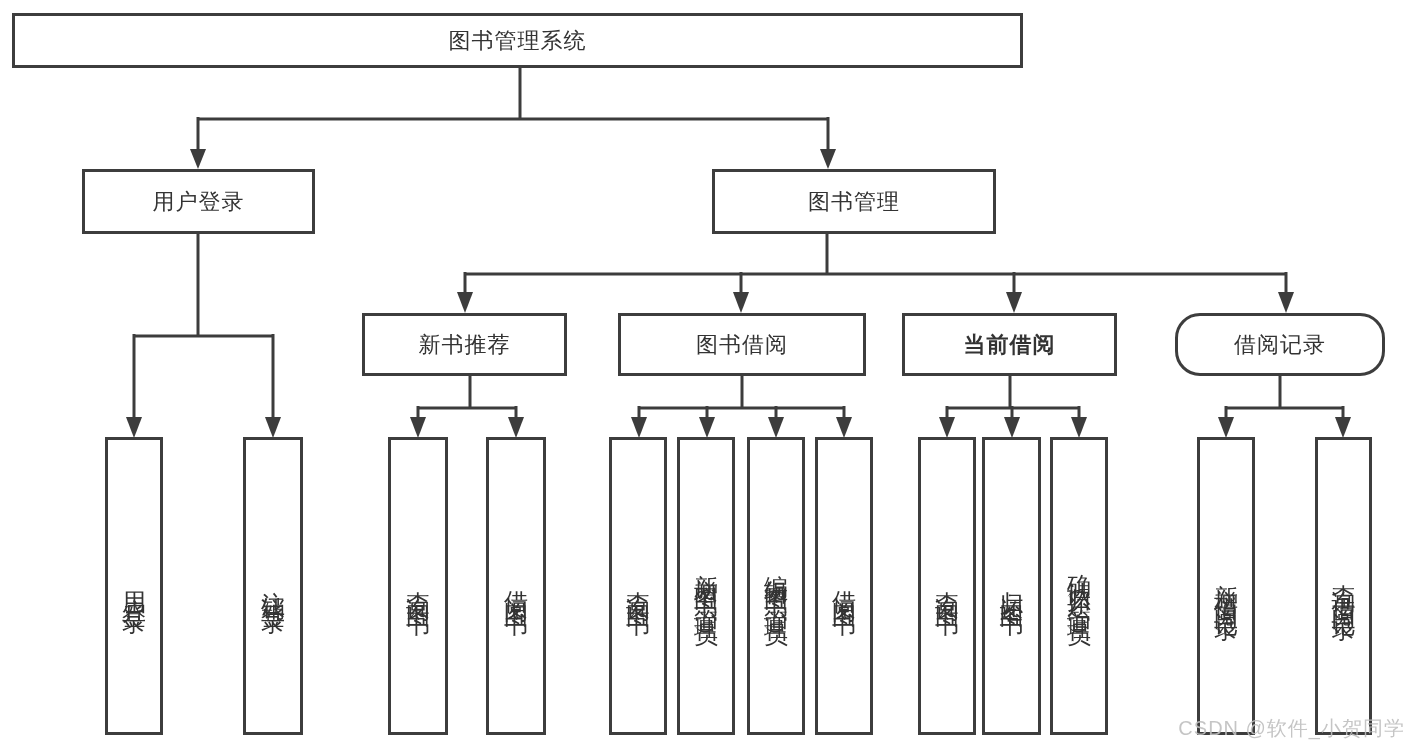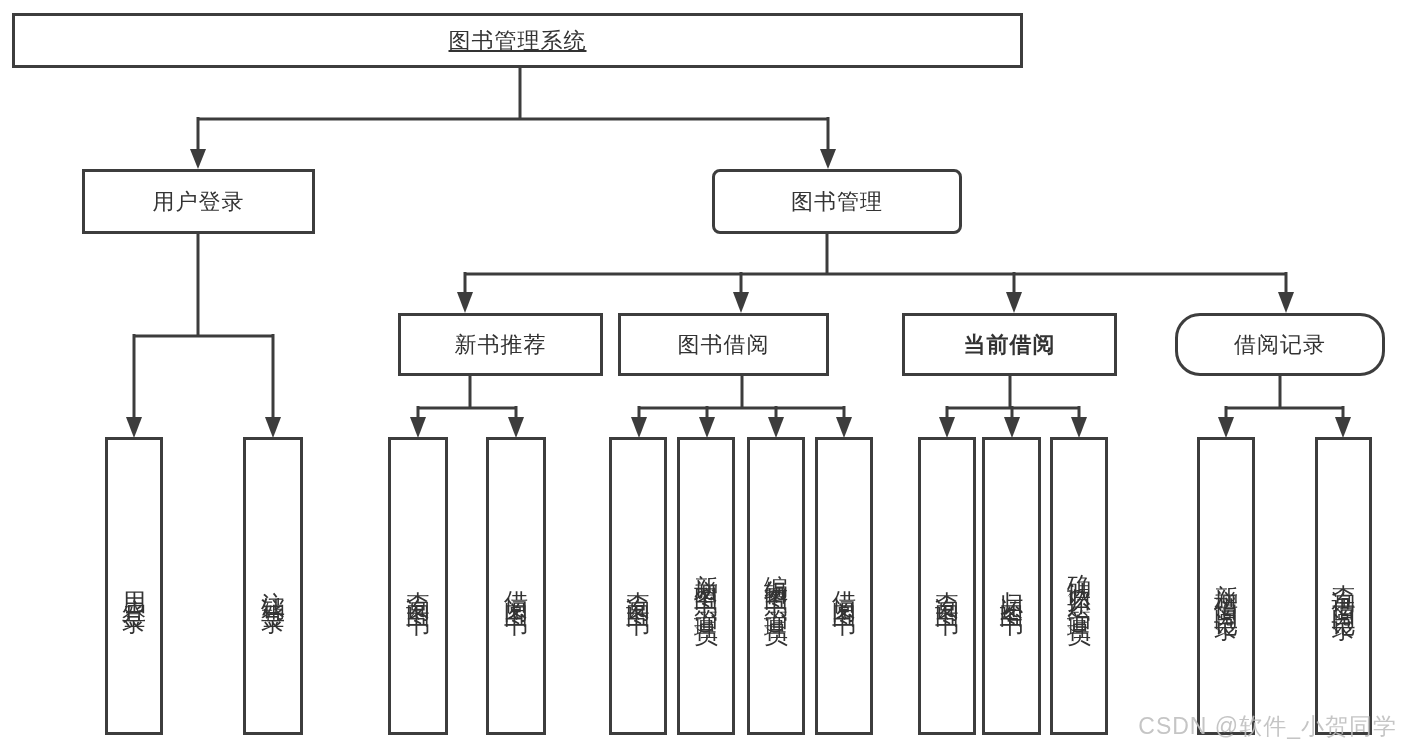--- a/index.html
+++ b/index.html
@@ -24,23 +24,23 @@
   .leaf .vtext{
     writing-mode:vertical-rl;
     text-orientation:mixed;
     font-size:24px;
     letter-spacing:7px;
     line-height:1;
     white-space:nowrap;
   }
   .watermark{
     position:absolute;
-    right:8px;bottom:5px;
+    right:0;bottom:5px;
     z-index:5;
-    font-size:23px;
+    font-size:20px;
     color:#bfbfbf;
     opacity:0.9;
     letter-spacing:1px;
   }
 </style>
 </head>
 <body>
 
 <div class="canvas">
 
@@ -106,35 +106,35 @@
       <polygon points="768,417 784,417 776,438"></polygon>
       <polygon points="836,417 852,417 844,438"></polygon>
       <polygon points="939,417 955,417 947,438"></polygon>
       <polygon points="1004,417 1020,417 1012,438"></polygon>
       <polygon points="1071,417 1087,417 1079,438"></polygon>
       <polygon points="1218,417 1234,417 1226,438"></polygon>
       <polygon points="1335,417 1351,417 1343,438"></polygon>
     </g>
   </svg>
 
-  <div class="node" style="left:12px;top:13px;width:1011px;height:55px;text-decoration:underline;">
+  <div class="node" style="left:12px;top:13px;width:1011px;height:55px;">
     <span class="hlabel">图书管理系统</span>
   </div>
 
   <div class="node" style="left:82px;top:169px;width:233px;height:65px;">
     <span class="hlabel">用户登录</span>
   </div>
-  <div class="node" style="left:712px;top:169px;width:250px;height:65px;border-radius:8px;">
+  <div class="node" style="left:712px;top:169px;width:284px;height:65px;">
     <span class="hlabel">图书管理</span>
   </div>
 
-  <div class="node" style="left:362px;top:313px;width:205px;height:63px;margin-left:36px;">
+  <div class="node" style="left:362px;top:313px;width:205px;height:63px;">
     <span class="hlabel">新书推荐</span>
   </div>
-  <div class="node" style="left:618px;top:313px;width:211px;height:63px;text-align:right;">
+  <div class="node" style="left:618px;top:313px;width:248px;height:63px;text-align:right;">
     <span class="hlabel">图书借阅</span>
   </div>
   <div class="node" style="left:902px;top:313px;width:215px;height:63px;font-weight:bold;">
     <span class="hlabel">当前借阅</span>
   </div>
   <div class="node" style="left:1175px;top:313px;width:210px;height:63px;border-radius:25px;">
     <span class="hlabel">借阅记录</span>
   </div>
 
   <div class="node leaf" style="left:105px;top:437px;width:58px;height:298px;">

